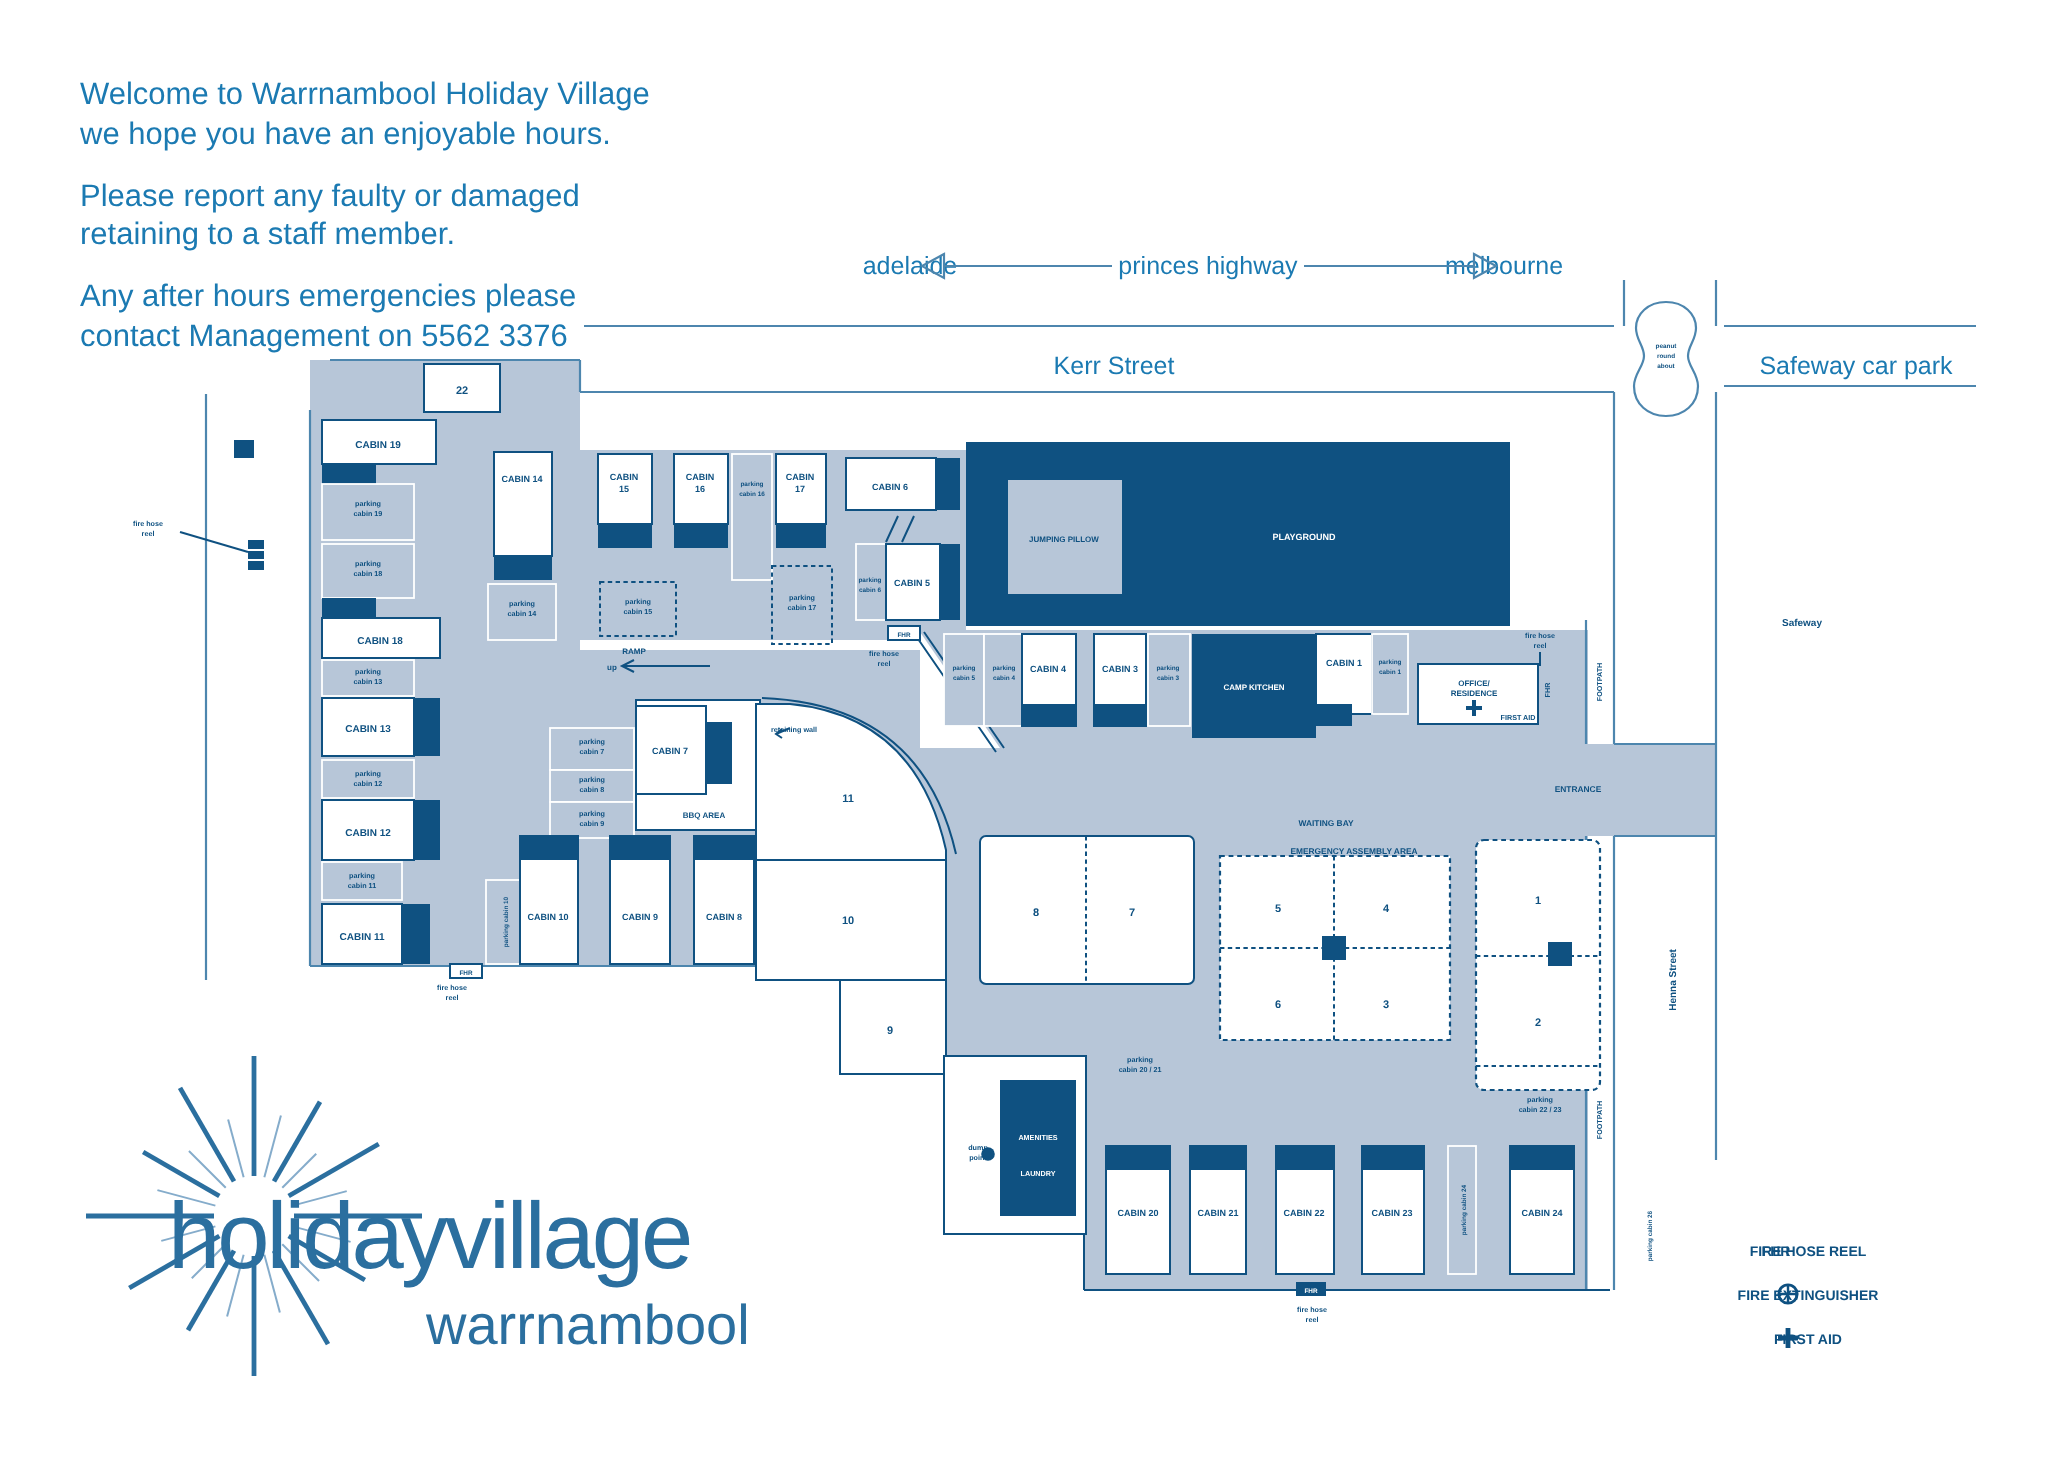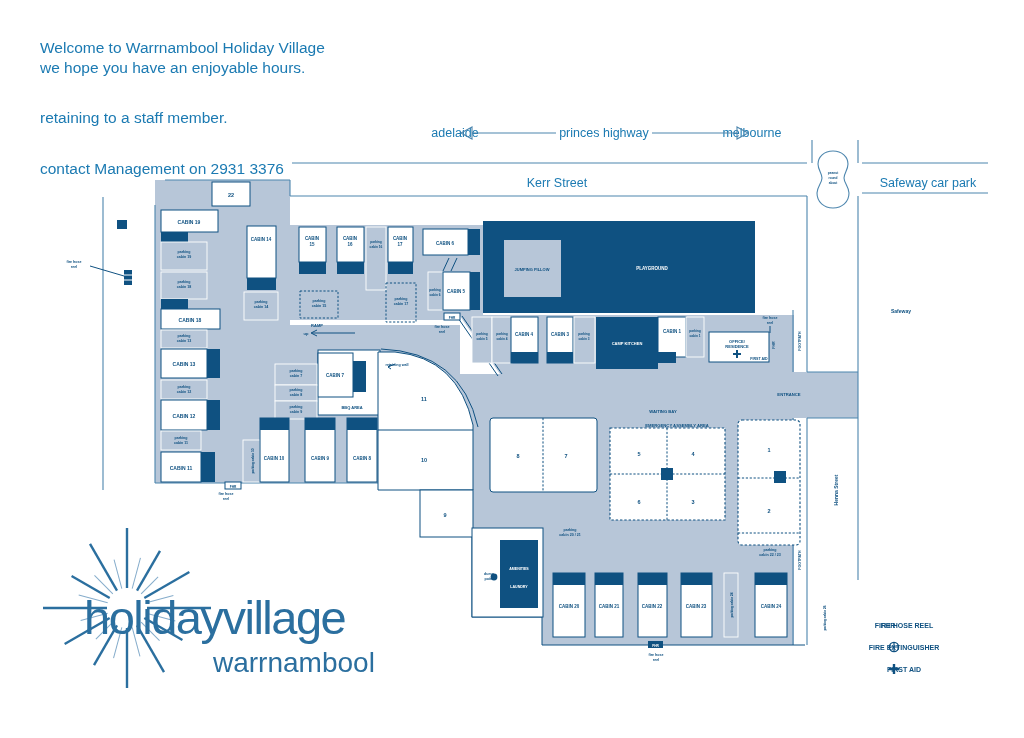--- a/index.html
+++ b/index.html
@@ -27,22 +27,22 @@
   .logo1{fill:#2b6f9f;font-size:47px;letter-spacing:-1.5px;}
   .logo2{fill:#2b6f9f;font-size:28px;}
 </style>
 </head>
 <body>
 
 <div class="page">
 
   <div class="header">
     <p><span>Welcome to Warrnambool Holiday Village</span><br><span>we hope you have an enjoyable hours.</span></p>
-    <p><br><span>retaining to a staff member.</span></p>
-    <p><br><span>contact Management on 2931 3376</span></p>
+    <p><span>Please report any faulty or damaged</span><br><span>retaining to a staff member.</span></p>
+    <p><span>Any after hours emergencies please</span><br><span>contact Management on 5562 3376</span></p>
   </div>
 
   <svg width="1024" height="738" viewBox="0 0 1024 738">
 
     <g>
       <rect class="lb" x="155" y="180" width="135" height="62"></rect>
       <rect class="lb" x="155" y="200" width="70" height="283"></rect>
       <rect class="lb" x="225" y="180" width="65" height="145"></rect>
       <rect class="lb" x="290" y="225" width="193" height="95"></rect>
       <rect class="lb" x="225" y="325" width="240" height="158"></rect>

